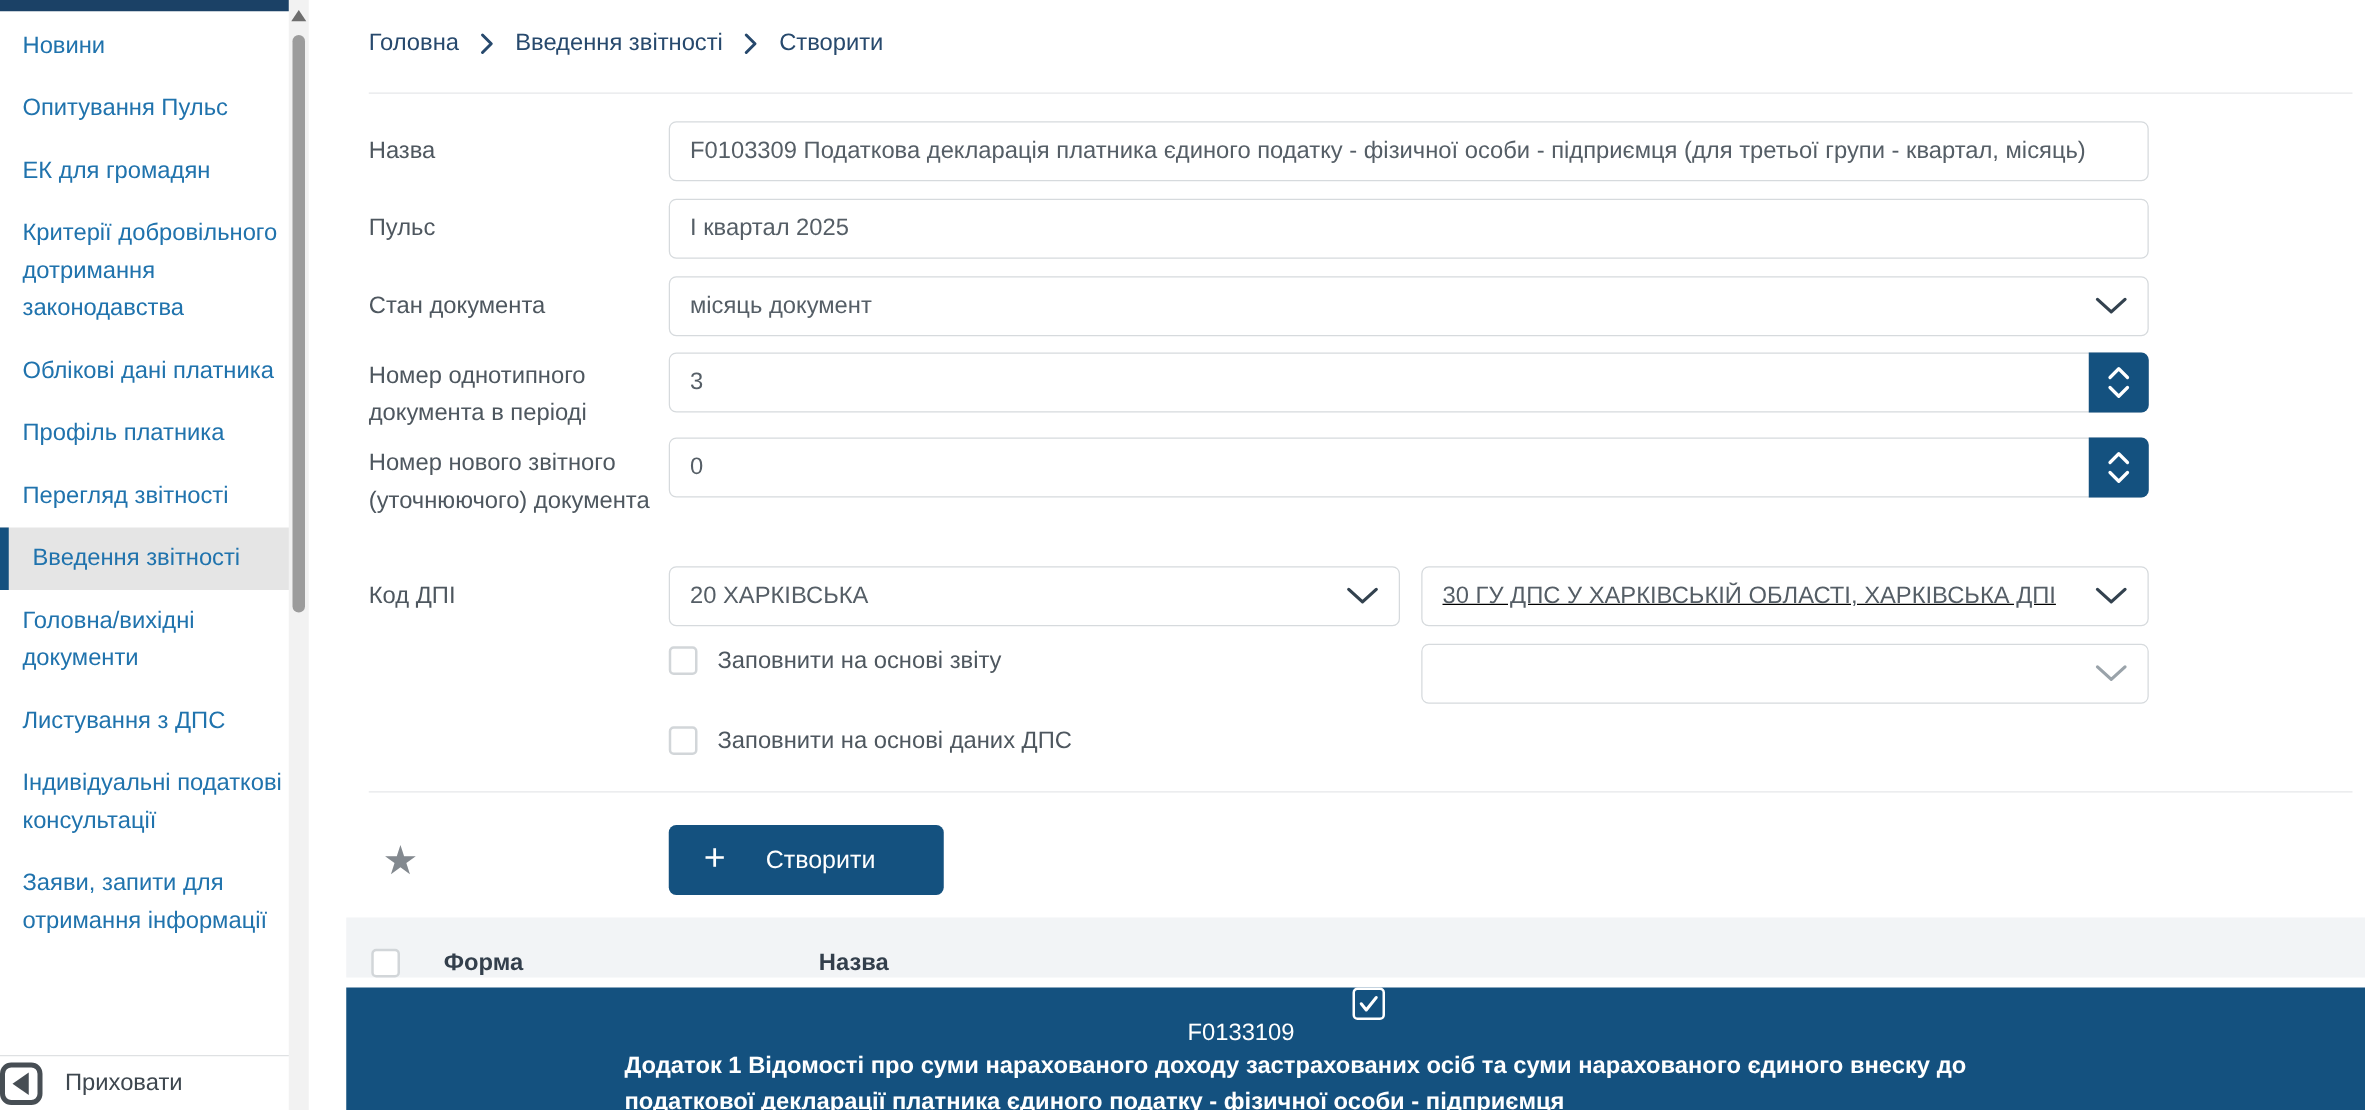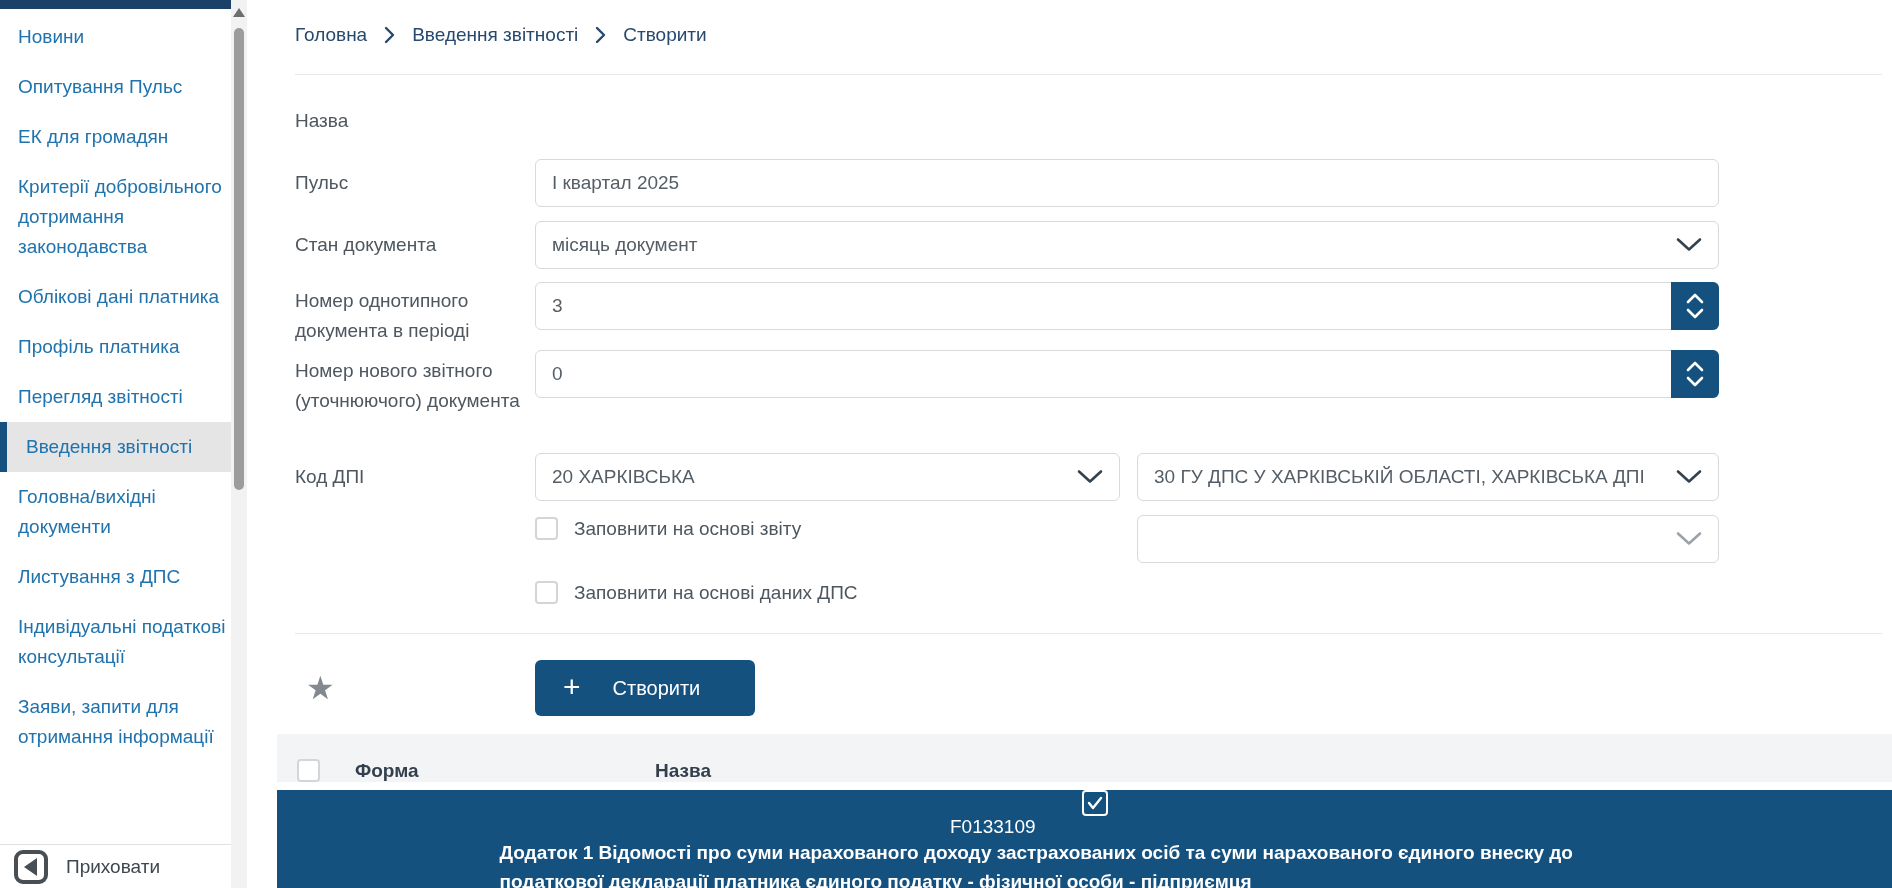--- a/index.html
+++ b/index.html
@@ -7,21 +7,21 @@
     font-family:"Liberation Sans", sans-serif; }
   .app { position:relative; width:1876px; height:888px; background:#fff; }
 
   
   .sidebar { position:absolute; left:0; top:0; width:232px; height:888px; background:#fff; }
   .topbar { position:absolute; left:0; top:0; width:232px; height:9px; background:#1b4166; }
   .nav { list-style:none; position:absolute; top:12px; left:0; width:232px; }
   .nav li { padding:10px 6px 10px 18px; font-size:19px; line-height:30px; color:#2073ad; cursor:pointer; }
   .nav li.selected { background:#e5e5e5; border-left:7px solid #14517f; padding-left:19px; }
   .hide-bar { position:absolute; left:0; bottom:0; width:246px; height:44px; background:#fff;
-    border-top:1px solid #dfe1e3; display:flex; align-items:center; gap:18px; padding-left:14px; }
+    border-top:1px solid #dfe1e3; display:flex; align-items:center; gap:18px; }
   .hide-icon { width:34px; height:34px; border:4px solid #474e54; border-radius:9px; background:#fff;
     display:flex; align-items:center; justify-content:center; }
   .hide-icon .tri { width:0; height:0; border-top:9px solid transparent; border-bottom:9px solid transparent;
     border-right:13px solid #474e54; margin-right:2px; }
   .hide-label { font-size:19px; color:#3e474f; }
 
   
   .scrollbar { position:absolute; left:231px; top:0; width:16px; height:888px; background:#f2f2f2; }
   .sb-arrow { position:absolute; left:2px; top:8px; width:0; height:0;
     border-left:6px solid transparent; border-right:6px solid transparent; border-bottom:9px solid #6e6e6e; }
@@ -116,20 +116,23 @@
       <span class="crumb">Введення звітності</span>
       <svg width="11" height="18" viewBox="0 0 11 18">
           <polyline points="2,2 9,9 2,16" fill="none" stroke="#27496d" stroke-width="2.4" stroke-linecap="round" stroke-linejoin="round"></polyline>
         </svg>
       <span>Створити</span>
     </nav>
 
     <div class="divider div-top"></div>
 
     <div class="flabel" style="top:106px;">Назва</div>
+    <div class="field" style="top:97px;">
+      <input type="text" value="F0103309 Податкова декларація платника єдиного податку - фізичної особи - підприємця (для третьої групи - квартал, місяць)" style="">
+    </div>
 
     <div class="flabel" style="top:168px;">Пульс</div>
     <div class="field" style="top:159px;">
       <input type="text" value="І квартал 2025" style="">
     </div>
 
     <div class="flabel" style="top:230px;">Стан документа</div>
     <div class="field" style="top:221px;">
       <span class="selecttext">місяць документ</span>
       <svg class="chev" width="26" height="15" viewBox="0 0 26 15">
@@ -171,21 +174,21 @@
         </span>
     </div>
 
     <div class="flabel" style="top:462px;">Код ДПІ</div>
     <div class="field" style="top:453px; width:585px;">
       <span class="selecttext">20 ХАРКІВСЬКА</span>
       <svg class="chev" width="26" height="15" viewBox="0 0 26 15">
           <polyline points="2,2 13,12 24,2" fill="none" stroke="#33424f" stroke-width="2.6" stroke-linecap="round" stroke-linejoin="round"></polyline>
         </svg>
     </div>
-    <div class="field" style="top:453px; left:889px; width:582px;">
+    <div class="field" style="top:453px; left:889px; width:582px;text-decoration:underline;">
       <span class="selecttext">30 ГУ ДПС У ХАРКІВСЬКІЙ ОБЛАСТІ, ХАРКІВСЬКА ДПІ</span>
       <svg class="chev" width="26" height="15" viewBox="0 0 26 15">
           <polyline points="2,2 13,12 24,2" fill="none" stroke="#33424f" stroke-width="2.6" stroke-linecap="round" stroke-linejoin="round"></polyline>
         </svg>
     </div>
 
     <div class="cbrow" style="left:287px; top:517px;">
       <span class="cbox"></span>
       <span class="cblabel">Заповнити на основі звіту</span>
     </div>

